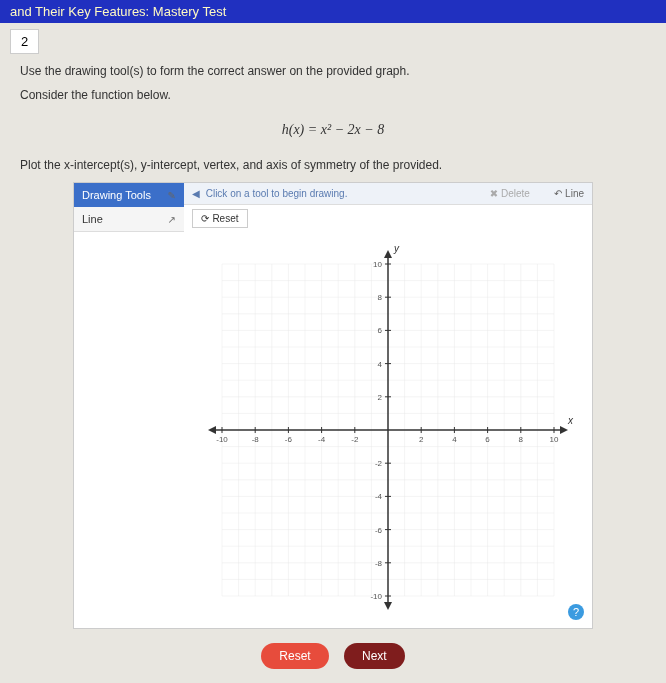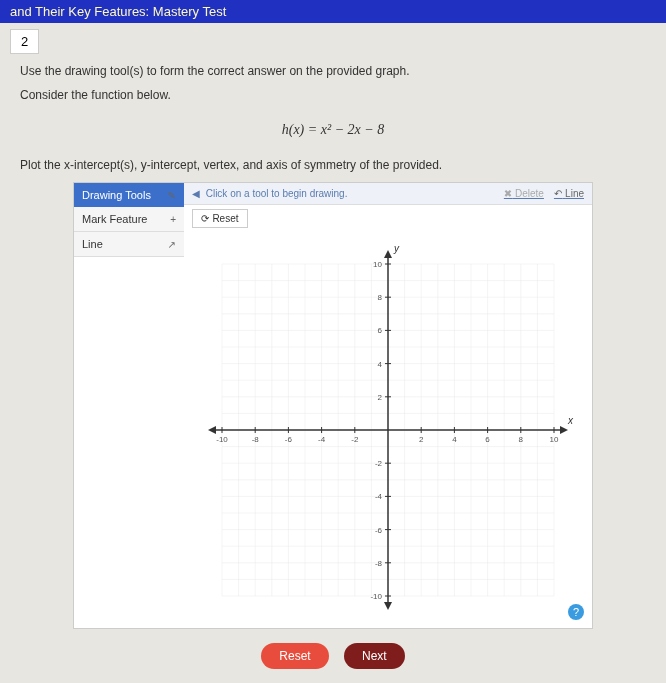--- a/index.html
+++ b/index.html
@@ -10,21 +10,21 @@
 .content p { margin-bottom: 10px; }
 .eq { text-align: center; font-style: italic; font-family: 'Times New Roman', serif; font-size: 14px; margin: 20px 0; }
 .graph-app { margin: 0 auto; width: 520px; background: #fff; border: 1px solid #ccc; position: relative; }
 .tools-col { float: left; width: 110px; }
 .tool-header { background: #3b6fc9; color: #fff; font-size: 11px; padding: 6px 8px; display: flex; justify-content: space-between; align-items: center; }
 .tool-item { background: #f5f5f5; border-bottom: 1px solid #ddd; font-size: 11px; padding: 6px 8px; display: flex; justify-content: space-between; align-items: center; cursor: pointer; }
 .tool-icon { font-size: 10px; color: #666; }
 .canvas-col { margin-left: 110px; }
 .hint-bar { background: #eef2f8; font-size: 10px; color: #5a7bb0; padding: 5px 8px; display: flex; align-items: center; justify-content: space-between; border-bottom: 1px solid #ddd; }
 .hint-left { display: flex; align-items: center; gap: 6px; }
-.hint-right { display: flex; align-items: center; gap: 10px; text-decoration: underline; }
+.hint-right { display: flex; align-items: center; gap: 24px; }
 .reset-btn-small { background: #fff; border: 1px solid #ccc; font-size: 10px; padding: 3px 8px; display: inline-flex; align-items: center; gap: 3px; cursor: pointer; }
 .grid-wrap { padding: 8px; background: #fff; position: relative; }
 svg.grid { display: block; margin: 0 auto; }
 .help-dot { position: absolute; right: 8px; bottom: 8px; width: 16px; height: 16px; background: #3b9be0; color: #fff; border-radius: 50%; font-size: 11px; text-align: center; line-height: 16px; cursor: pointer; }
 .bottom-btns { text-align: center; padding: 14px 0 20px; clear: both; }
 .btn { display: inline-block; padding: 6px 18px; border-radius: 14px; font-size: 12px; color: #fff; margin: 0 6px; cursor: pointer; border: none; }
 .btn-reset { background: #e74c3c; }
 .btn-next { background: #7f1d1d; }
 .delete-txt { color: #aaa; }
 .undo-txt { color: #666; }
@@ -44,24 +44,20 @@
   <p>Use the drawing tool(s) to form the correct answer on the provided graph.</p>
   <p>Consider the function below.</p>
   <div class="eq">h(x) = x² − 2x − 8</div>
   <p>Plot the x-intercept(s), y-intercept, vertex, and axis of symmetry of the provided.</p>
 
   <div class="graph-app">
     <div class="tools-col">
       <div class="tool-header">
         <span>Drawing Tools</span>
         <span class="tool-icon">✎</span>
-      </div>
-      <div class="tool-item">
-        <span>Mark Feature</span>
-        <span class="tool-icon">+</span>
       </div>
       <div class="tool-item">
         <span>Line</span>
         <span class="tool-icon">↗</span>
       </div>
     </div>
 
     <div class="canvas-col">
       <div class="hint-bar">
         <span class="hint-left">

